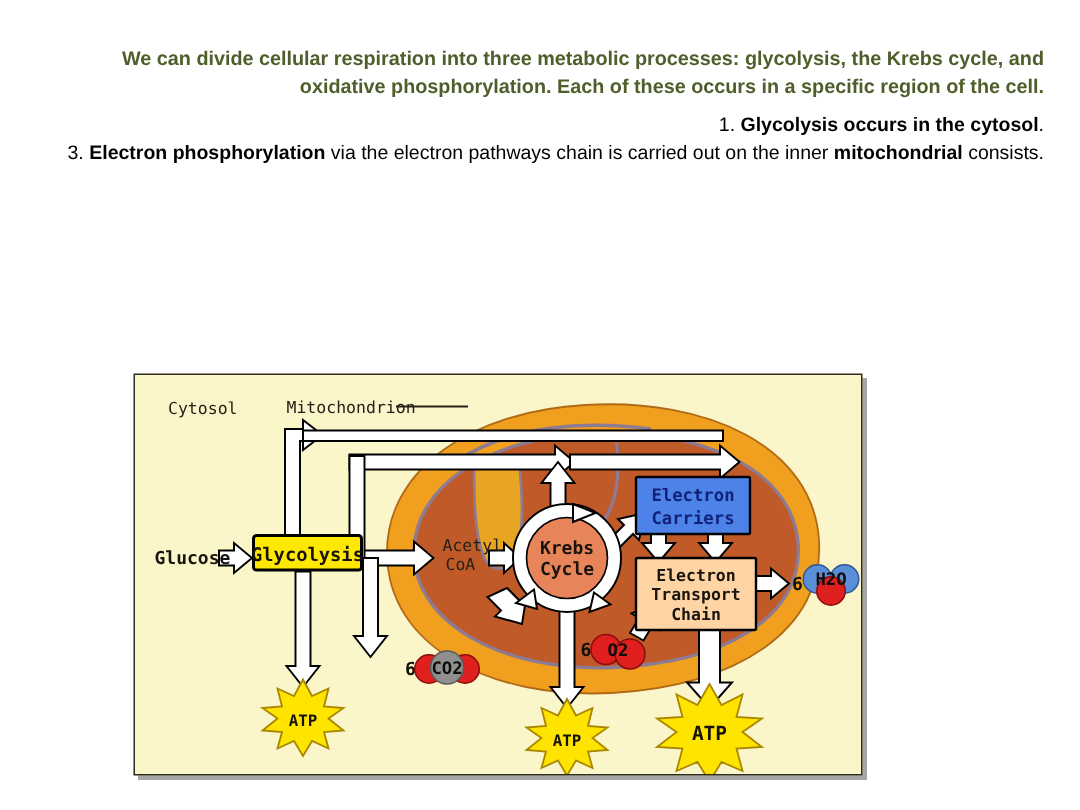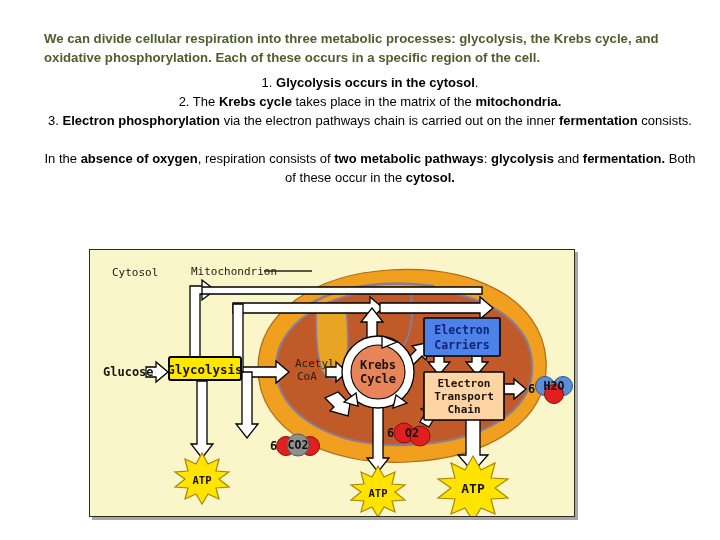--- a/index.html
+++ b/index.html
@@ -20,29 +20,29 @@
     position: absolute;
     left: 44px;
     top: 30px;
     width: 652px;
   }
   .heading {
     color: #4f5f2c;
     font-weight: bold;
     font-size: 13.2px;
     line-height: 18.5px;
-    text-align: left;
+    text-align: right;
     margin: 0 0 6px 0;
   }
   .body-line {
     color: #000000;
     font-size: 13px;
     line-height: 19px;
     margin: 0;
-    text-align: center;
+    text-align: right;
   }
   .body-line b { font-weight: bold; }
   .para-gap { height: 19px; }
 
   
   #diagram-panel {
     position: absolute;
     left: 89px;
     top: 249px;
     width: 484px;
@@ -95,35 +95,28 @@
 
 <div class="slide-text">
 
   <p class="heading">We can divide cellular respiration into three metabolic processes: glycolysis, the Krebs cycle, and oxidative phosphorylation. Each of these occurs in a specific region of the cell.</p>
 
   <p class="body-line">
     <span>1.</span>
     <b>Glycolysis occurs in the cytosol</b><span>.</span>
   </p>
 
-  <p class="body-line">
-    <span>2.</span>
-    <span>The </span><b>Krebs cycle</b><span> takes place in the matrix of the </span><b>mitochondria.</b>
-  </p>
 
   <p class="body-line">
     <span>3.</span>
-    <b>Electron phosphorylation</b><span> via the electron pathways chain is carried out on the inner </span><b>fermentation</b><span> consists.</span>
+    <b>Electron phosphorylation</b><span> via the electron pathways chain is carried out on the inner </span><b>mitochondrial</b><span> consists.</span>
   </p>
 
   <div class="para-gap"></div>
 
-  <p class="body-line">
-    <span>In the </span><b>absence of oxygen</b><span>, respiration consists of </span><b>two metabolic pathways</b><span>: </span><b>glycolysis</b><span> and </span><b>fermentation.</b><span> Both of these occur in the </span><b>cytosol.</b>
-  </p>
 </div>
 
 <div id="diagram-panel">
 <svg id="diagram-svg" viewBox="0 0 484 266" xmlns="http://www.w3.org/2000/svg">
 
   <g>
     <path d="M168 118 C168 62, 226 24, 300 20 C382 15, 452 48, 456 110
          C460 170, 400 208, 318 212 C238 216, 168 182, 168 118 Z" fill="#f0a01e" stroke="#b06a16" stroke-width="1.2"></path>
     <path d="M186 118 C186 74, 236 42, 302 39 C376 35, 438 62, 442 112
          C446 162, 392 192, 318 195 C246 198, 186 166, 186 118 Z" fill="#c05a28" stroke="#8d7a93" stroke-width="2.2"></path>

